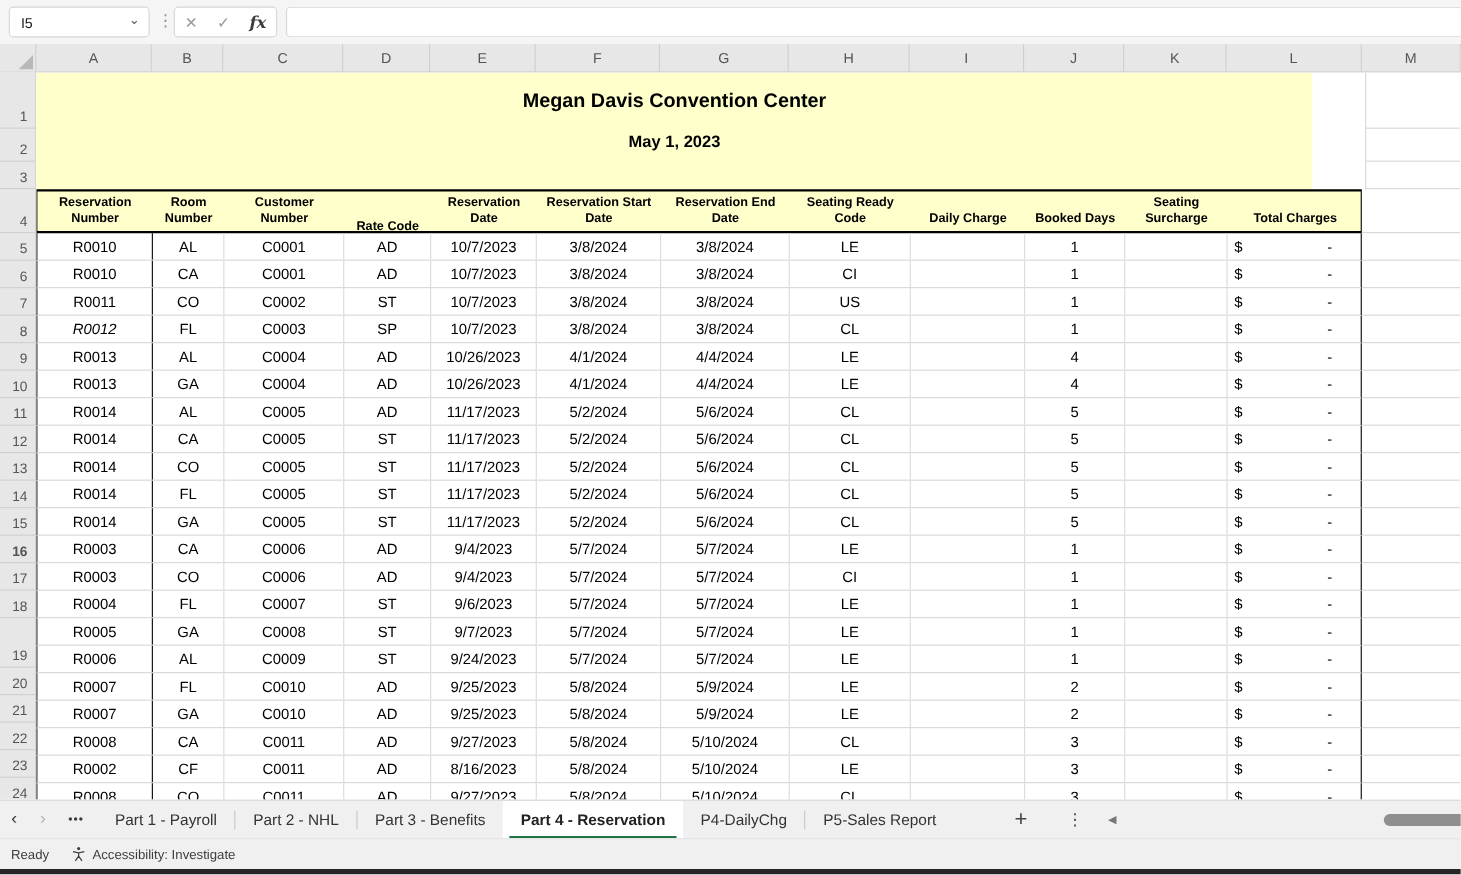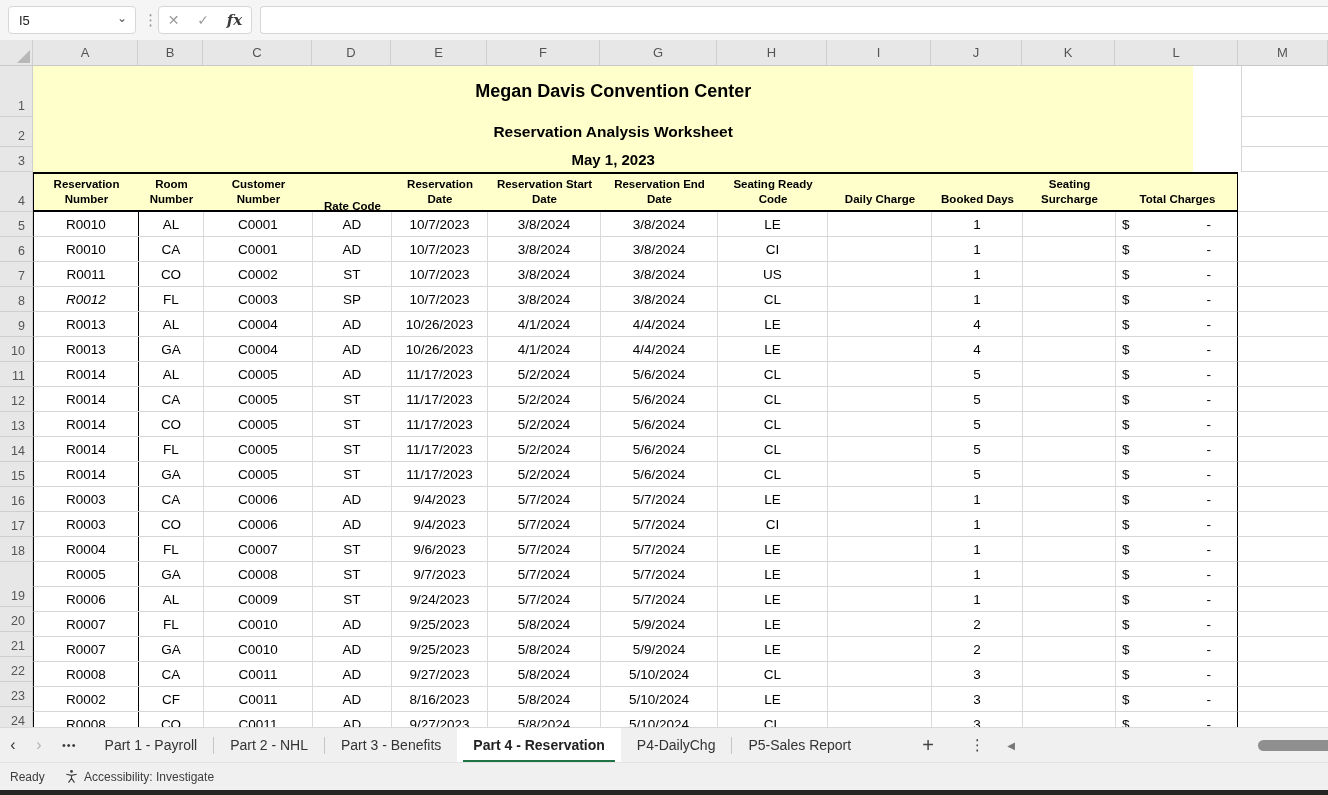--- a/index.html
+++ b/index.html
@@ -136,36 +136,35 @@
       <div class="row-cell" style="height: 25px;">6</div>
       <div class="row-cell" style="height: 25px;">7</div>
       <div class="row-cell" style="height: 25px;">8</div>
       <div class="row-cell" style="height: 25px;">9</div>
       <div class="row-cell" style="height: 25px;">10</div>
       <div class="row-cell" style="height: 25px;">11</div>
       <div class="row-cell" style="height: 25px;">12</div>
       <div class="row-cell" style="height: 25px;">13</div>
       <div class="row-cell" style="height: 25px;">14</div>
       <div class="row-cell" style="height: 25px;">15</div>
-      <div class="row-cell" style="height: 25px;">16</div>
+      <div class="row-cell" style="height: 25px; font-weight: bold;">16</div>
       <div class="row-cell" style="height: 25px;">17</div>
       <div class="row-cell" style="height: 25px;">18</div>
       <div class="row-cell" style="height: 25px; margin-top: 20px;">19</div>
       <div class="row-cell" style="height: 25px;">20</div>
       <div class="row-cell" style="height: 25px;">21</div>
       <div class="row-cell" style="height: 25px;">22</div>
       <div class="row-cell" style="height: 25px;">23</div>
       <div class="row-cell" style="height: 25px;">24</div>
       <div class="row-cell" style="height: 25px;">25</div>
     </div>
   <div class="grid">
       <div class="title-row">
         <div class="title-block">
           <div class="title-l1">Megan Davis Convention Center</div>
-          <div class="title-l2">Reservation Analysis Worksheet</div>
           <div class="title-l3">May 1, 2023</div>
         </div>
         <div class="m-col">
           <div class="m-cell" style="height: 51px;"></div>
           <div class="m-cell" style="height: 30px;"></div>
           <div class="m-cell" style="height: 25px;"></div>
         </div>
       </div>
       <div class="header-row">
         <div class="headers-wrap">

